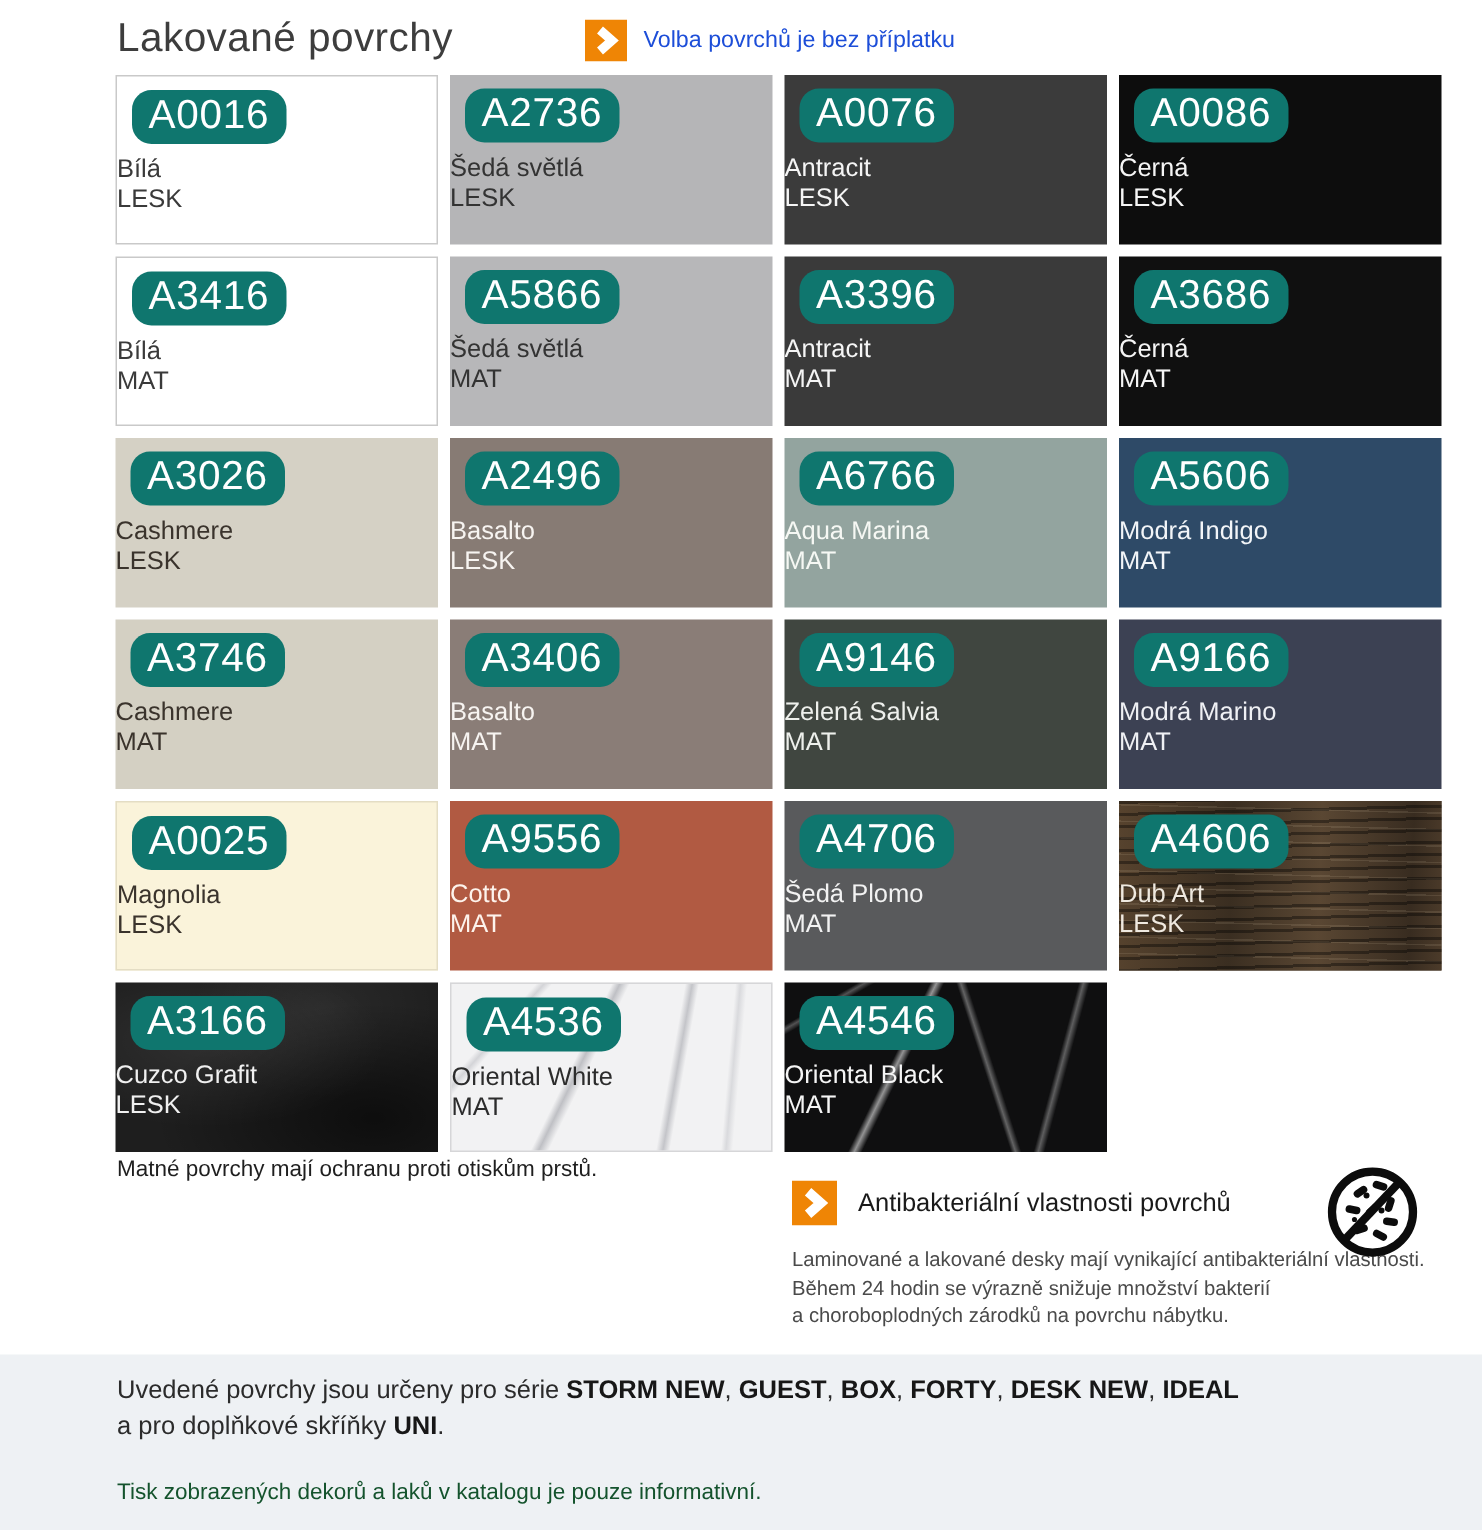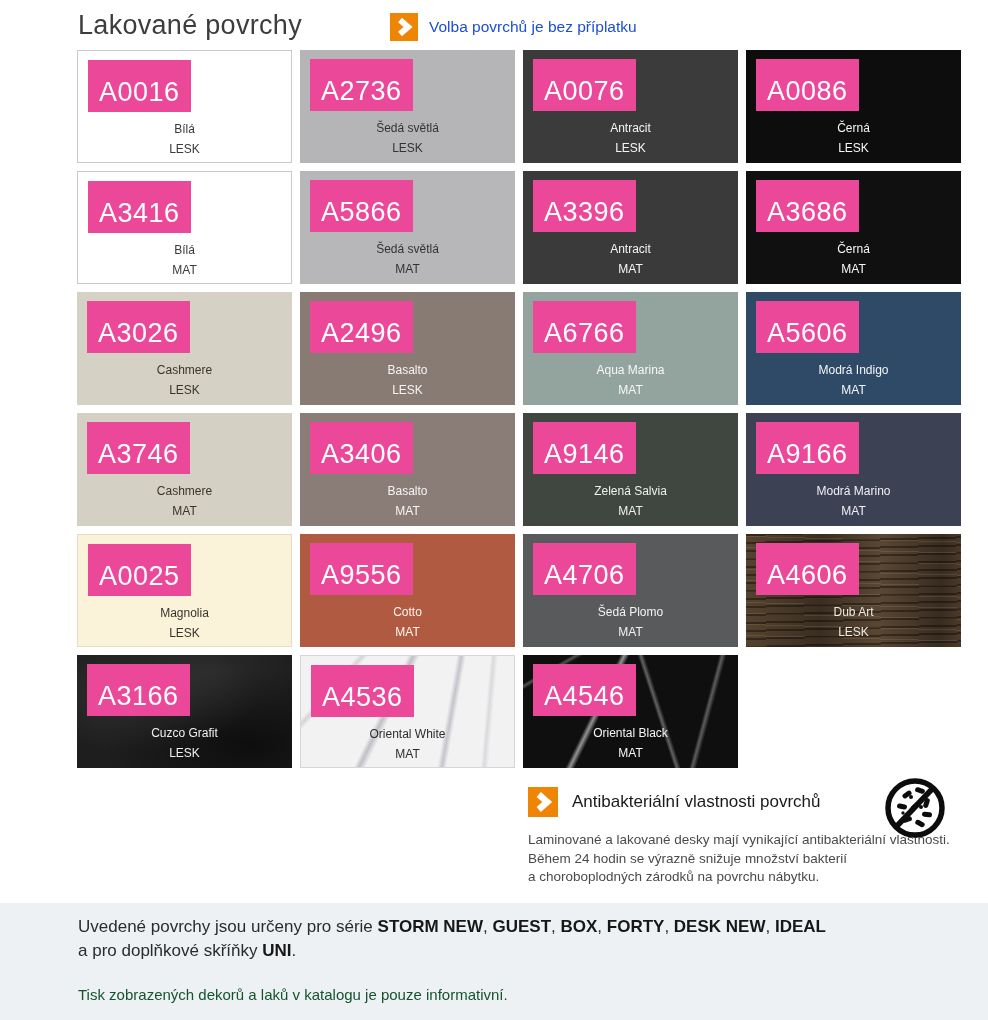--- a/index.html
+++ b/index.html
@@ -19,25 +19,25 @@
   .top-note .note-text { font-size:15.5px; color:#1d4ed8; }
   .arrow-icon svg { display:block; }
 
   
   .grid {
     position:absolute; left:77px; top:50px; width:884px;
     display:grid; grid-template-columns:repeat(4,215px); grid-auto-rows:113px; gap:8px;
   }
   .swatch { position:relative; display:flex; flex-direction:column; overflow:hidden; }
   .code-badge {
-    align-self:flex-start; margin:9px 0 0 10px; padding:17px 11px 4px;
-    background:#ec4899; color:#ffffff; font-size:27px; letter-spacing:0.5px;
-    position:relative; z-index:2;
-  }
-  .swatch-text { margin-top:7px; text-align:center; font-size:12px; line-height:20px; position:relative; z-index:2; }
+    align-self:flex-start; margin:9px 0 0 10px; padding:1px 11px 4px;
+    background:#0f766e; color:#ffffff; font-size:27px; letter-spacing:0.5px;
+    position:relative; z-index:2;border-radius:13px;
+  }
+  .swatch-text { margin-top:7px; font-size:17px; line-height:20px; position:relative; z-index:2; }
 
   
   .tex-wood {
     background-color:#463828;
     background-image:
       repeating-linear-gradient(178.5deg, rgba(0,0,0,0.38) 0 2px, transparent 2px 8px),
       repeating-linear-gradient(1.5deg, rgba(255,235,200,0.10) 0 1px, transparent 1px 11px),
       linear-gradient(92deg, #57432e, #3a2e21 35%, #5a4733 62%, #382c20 90%, #4c3b2a);
   }
   .tex-grafit {
@@ -258,20 +258,21 @@
     </div>
       <div class="swatch tex-marble-black" style="color: rgb(245, 245, 245);">
       <span class="code-badge">A4546</span>
       <div class="swatch-text">
         <div>Oriental Black</div>
         <div>MAT</div>
       </div>
     </div>
     </div>
 
+  <div class="fp-note">Matné povrchy mají ochranu proti otiskům prstů.</div>
 
   <div class="anti">
     <div class="anti-head">
       <span class="arrow-icon">
         <svg width="30" height="30" viewBox="0 0 28 28">
           <rect width="28" height="28" fill="#ef8505"></rect>
           <polyline points="10,7 18,14 10,21" fill="none" stroke="#ffffff" stroke-width="6"></polyline>
         </svg>
       </span>
       <span class="anti-title">Antibakteriální vlastnosti povrchů</span>

